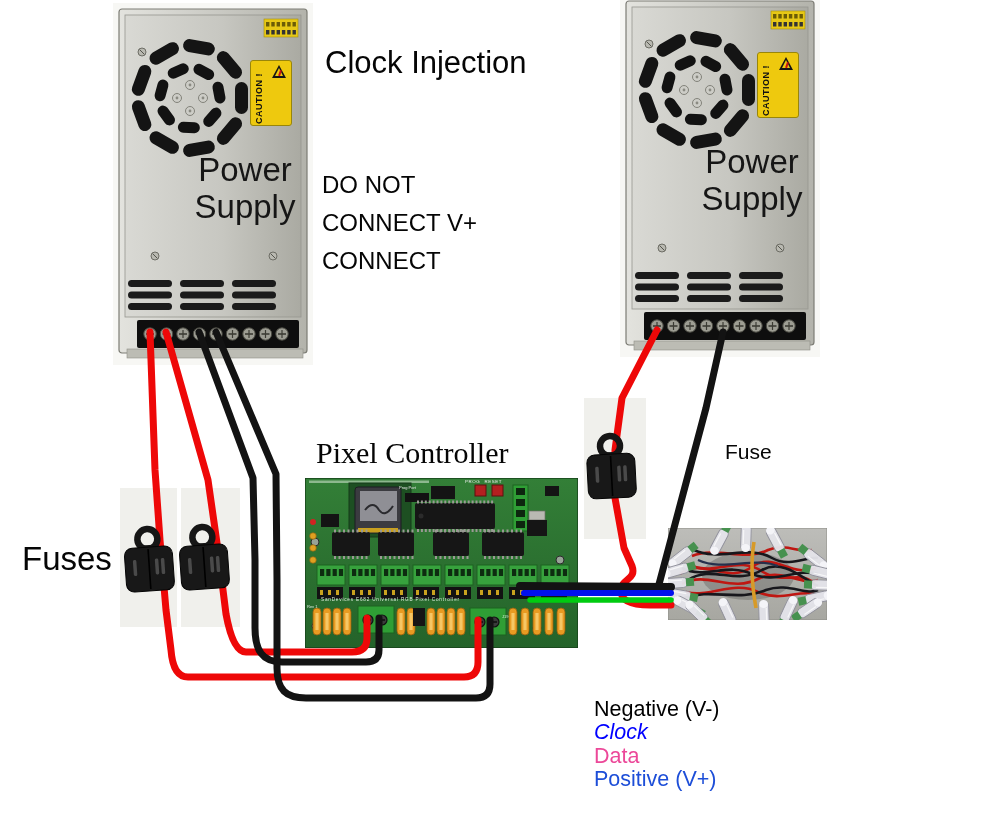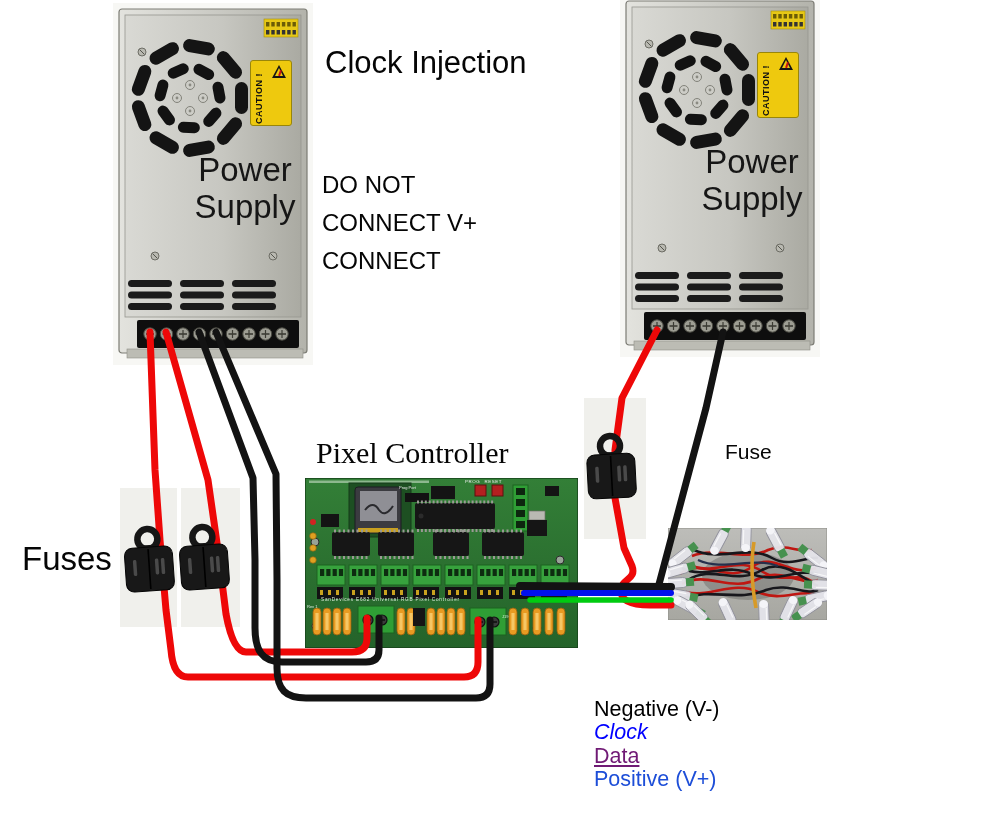--- a/index.html
+++ b/index.html
@@ -725,16 +725,16 @@
     <div>CONNECT V+</div>
     <div>CONNECT</div>
   </div>
   <div class="ctrl-title">Pixel Controller</div>
   <div class="fuses-lbl">Fuses</div>
   <div class="fuse-lbl">Fuse</div>
 
   <div class="legend">
     <div class="legend-line" style="color: rgb(0, 0, 0);">Negative (V-)</div>
     <div class="legend-line" style="color: rgb(0, 0, 255); font-style: italic;">Clock</div>
-    <div class="legend-line" style="color: #701a75; text-decoration: underline;">Data</div>
+    <div class="legend-line" style="color: #ec4899;">Data</div>
     <div class="legend-line" style="color: #1d4ed8;">Positive (V+)</div>
   </div>
 </div>
 
 </body></html>

